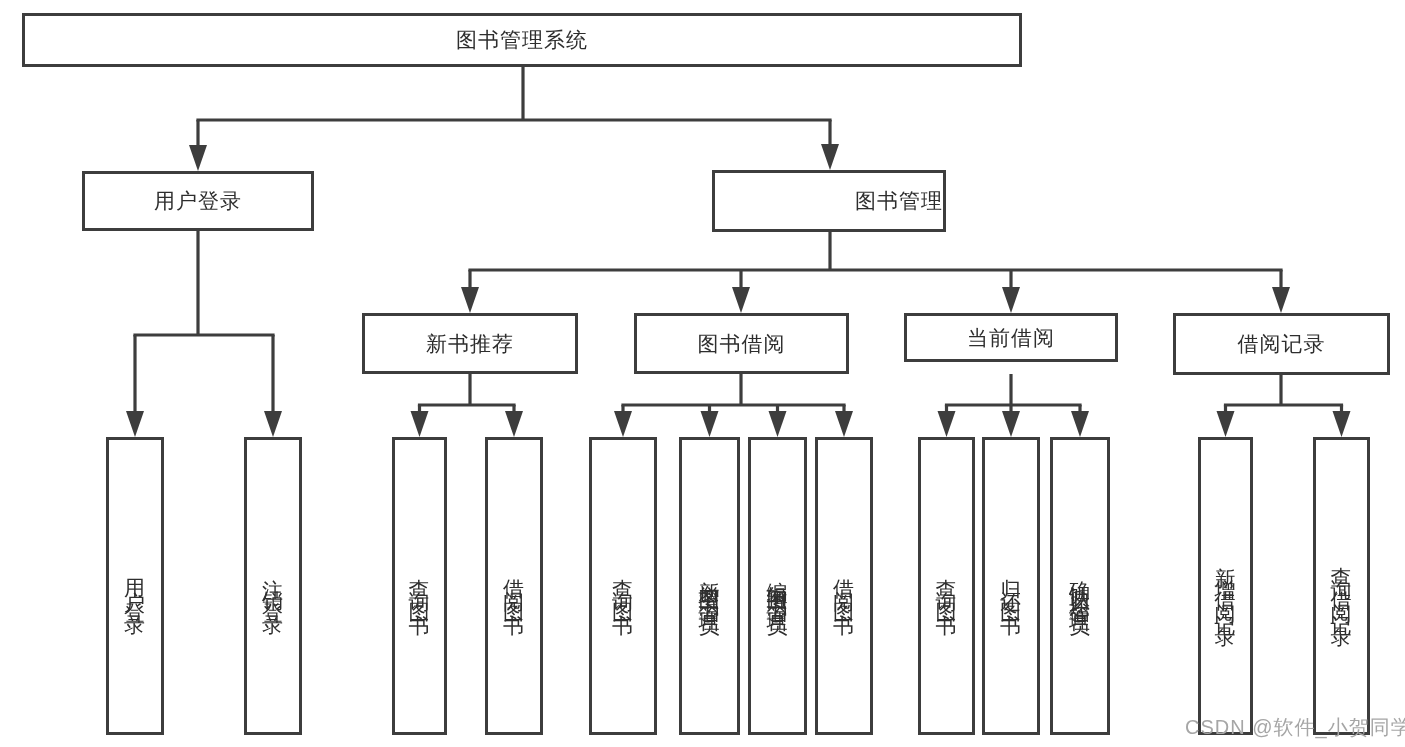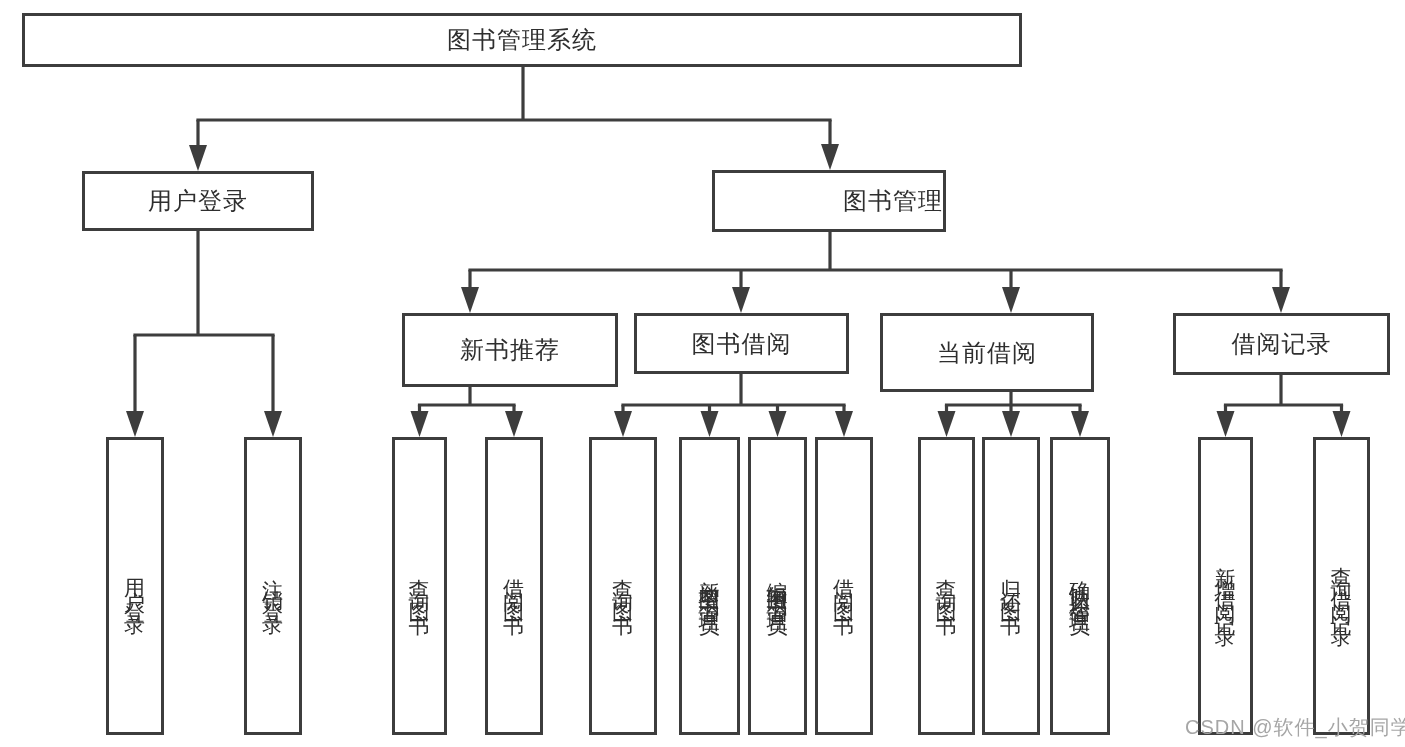--- a/index.html
+++ b/index.html
@@ -20,21 +20,21 @@
     position: absolute;
     box-sizing: border-box;
     background: #ffffff;
     border: 3px solid #3d3d3d;
     display: flex;
     align-items: center;
     justify-content: center;
     color: #2e2e2e;
   }
   .node .lbl {
-    font-size: 24px;
+    font-size: 21px;
     letter-spacing: 1px;
     white-space: nowrap;
   }
   .node.vert .lbl {
     writing-mode: vertical-rl;
     text-orientation: mixed;
     white-space: normal;
     font-size: 21px;
     letter-spacing: 12px;
     line-height: 1;
@@ -123,27 +123,27 @@
     <span class="lbl">图书管理系统</span>
   </div>
 
   <div class="node" style="left:82px; top:171px; width:232px; height:60px;">
     <span class="lbl">用户登录</span>
   </div>
   <div class="node" style="left:712px; top:170px; width:234px; height:62px;justify-content:flex-end;">
     <span class="lbl">图书管理</span>
   </div>
 
-  <div class="node" style="left:362px; top:313px; width:216px; height:74px;margin-left:40px;">
+  <div class="node" style="left:362px; top:313px; width:216px; height:61px;">
     <span class="lbl">新书推荐</span>
   </div>
   <div class="node" style="left:634px; top:313px; width:215px; height:61px;">
     <span class="lbl">图书借阅</span>
   </div>
-  <div class="node" style="left:880px; top:313px; width:214px; height:79px;font-family:Liberation Mono, monospace;">
+  <div class="node" style="left:904px; top:313px; width:214px; height:49px;font-family:Liberation Mono, monospace;">
     <span class="lbl">当前借阅</span>
   </div>
   <div class="node" style="left:1173px; top:313px; width:217px; height:62px;">
     <span class="lbl">借阅记录</span>
   </div>
 
   <div class="node vert" style="left:106px; top:437px; width:58px; height:298px;">
     <span class="lbl">用户登录</span>
   </div>
   <div class="node vert" style="left:244px; top:437px; width:58px; height:298px;">

